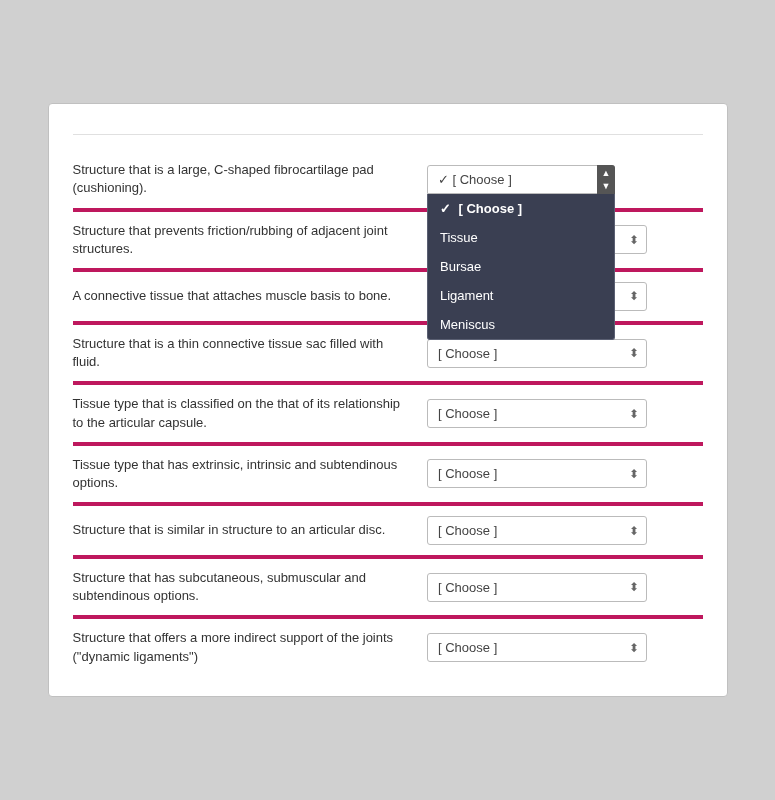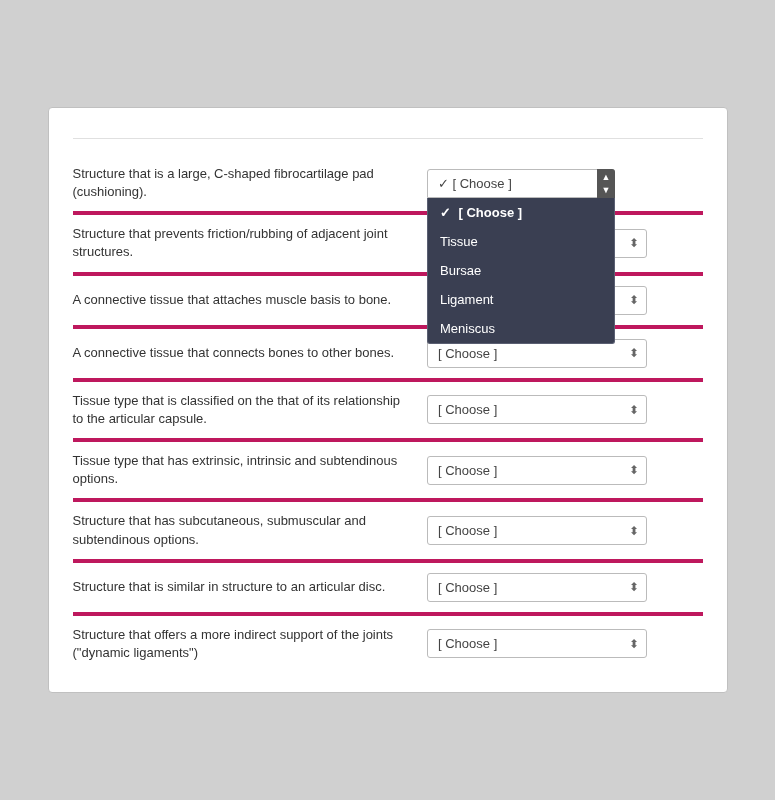--- a/index.html
+++ b/index.html
@@ -185,37 +185,37 @@
         </tr>
         <tr class="matching-row">
           <td class="question-cell">Structure that prevents friction/rubbing of adjacent joint structures.</td>
           <td class="answer-cell"><div class="select-wrapper"><select><option value="[ Choose ]">[ Choose ]</option><option value="Tendon">Tendon</option><option value="Bursae">Bursae</option><option value="Ligament">Ligament</option><option value="Meniscus">Meniscus</option></select></div></td>
         </tr>
         <tr class="matching-row">
           <td class="question-cell">A connective tissue that attaches muscle basis to bone.</td>
           <td class="answer-cell"><div class="select-wrapper"><select><option value="[ Choose ]">[ Choose ]</option><option value="Tendon">Tendon</option><option value="Bursae">Bursae</option><option value="Ligament">Ligament</option><option value="Meniscus">Meniscus</option></select></div></td>
         </tr>
         <tr class="matching-row">
-          <td class="question-cell">A connective tissue that connects bones to other bones.</td>
+          <td class="question-cell">Structure that is a thin connective tissue sac filled with fluid.</td>
           <td class="answer-cell"><div class="select-wrapper"><select><option value="[ Choose ]">[ Choose ]</option><option value="Tendon">Tendon</option><option value="Bursae">Bursae</option><option value="Ligament">Ligament</option><option value="Meniscus">Meniscus</option></select></div></td>
         </tr>
         <tr class="matching-row">
           <td class="question-cell">Tissue type that is classified on the that of its relationship to the articular capsule.</td>
           <td class="answer-cell"><div class="select-wrapper"><select><option value="[ Choose ]">[ Choose ]</option><option value="Tendon">Tendon</option><option value="Bursae">Bursae</option><option value="Ligament">Ligament</option><option value="Meniscus">Meniscus</option></select></div></td>
         </tr>
         <tr class="matching-row">
           <td class="question-cell">Tissue type that has extrinsic, intrinsic and subtendinous options.</td>
           <td class="answer-cell"><div class="select-wrapper"><select><option value="[ Choose ]">[ Choose ]</option><option value="Tendon">Tendon</option><option value="Bursae">Bursae</option><option value="Ligament">Ligament</option><option value="Meniscus">Meniscus</option></select></div></td>
         </tr>
         <tr class="matching-row">
+          <td class="question-cell">Structure that is similar in structure to an articular disc.</td>
+          <td class="answer-cell"><div class="select-wrapper"><select><option value="[ Choose ]">[ Choose ]</option><option value="Tendon">Tendon</option><option value="Bursae">Bursae</option><option value="Ligament">Ligament</option><option value="Meniscus">Meniscus</option></select></div></td>
+        </tr>
+        <tr class="matching-row">
           <td class="question-cell">Structure that has subcutaneous, submuscular and subtendinous options.</td>
-          <td class="answer-cell"><div class="select-wrapper"><select><option value="[ Choose ]">[ Choose ]</option><option value="Tendon">Tendon</option><option value="Bursae">Bursae</option><option value="Ligament">Ligament</option><option value="Meniscus">Meniscus</option></select></div></td>
-        </tr>
-        <tr class="matching-row">
-          <td class="question-cell">Structure that is similar in structure to an articular disc.</td>
           <td class="answer-cell"><div class="select-wrapper"><select><option value="[ Choose ]">[ Choose ]</option><option value="Tendon">Tendon</option><option value="Bursae">Bursae</option><option value="Ligament">Ligament</option><option value="Meniscus">Meniscus</option></select></div></td>
         </tr>
         <tr class="matching-row">
           <td class="question-cell">Structure that offers a more indirect support of the joints ("dynamic ligaments")</td>
           <td class="answer-cell"><div class="select-wrapper"><select><option value="[ Choose ]">[ Choose ]</option><option value="Tendon">Tendon</option><option value="Bursae">Bursae</option><option value="Ligament">Ligament</option><option value="Meniscus">Meniscus</option></select></div></td>
         </tr>
       </tbody>
   </table>
 </div>
 

